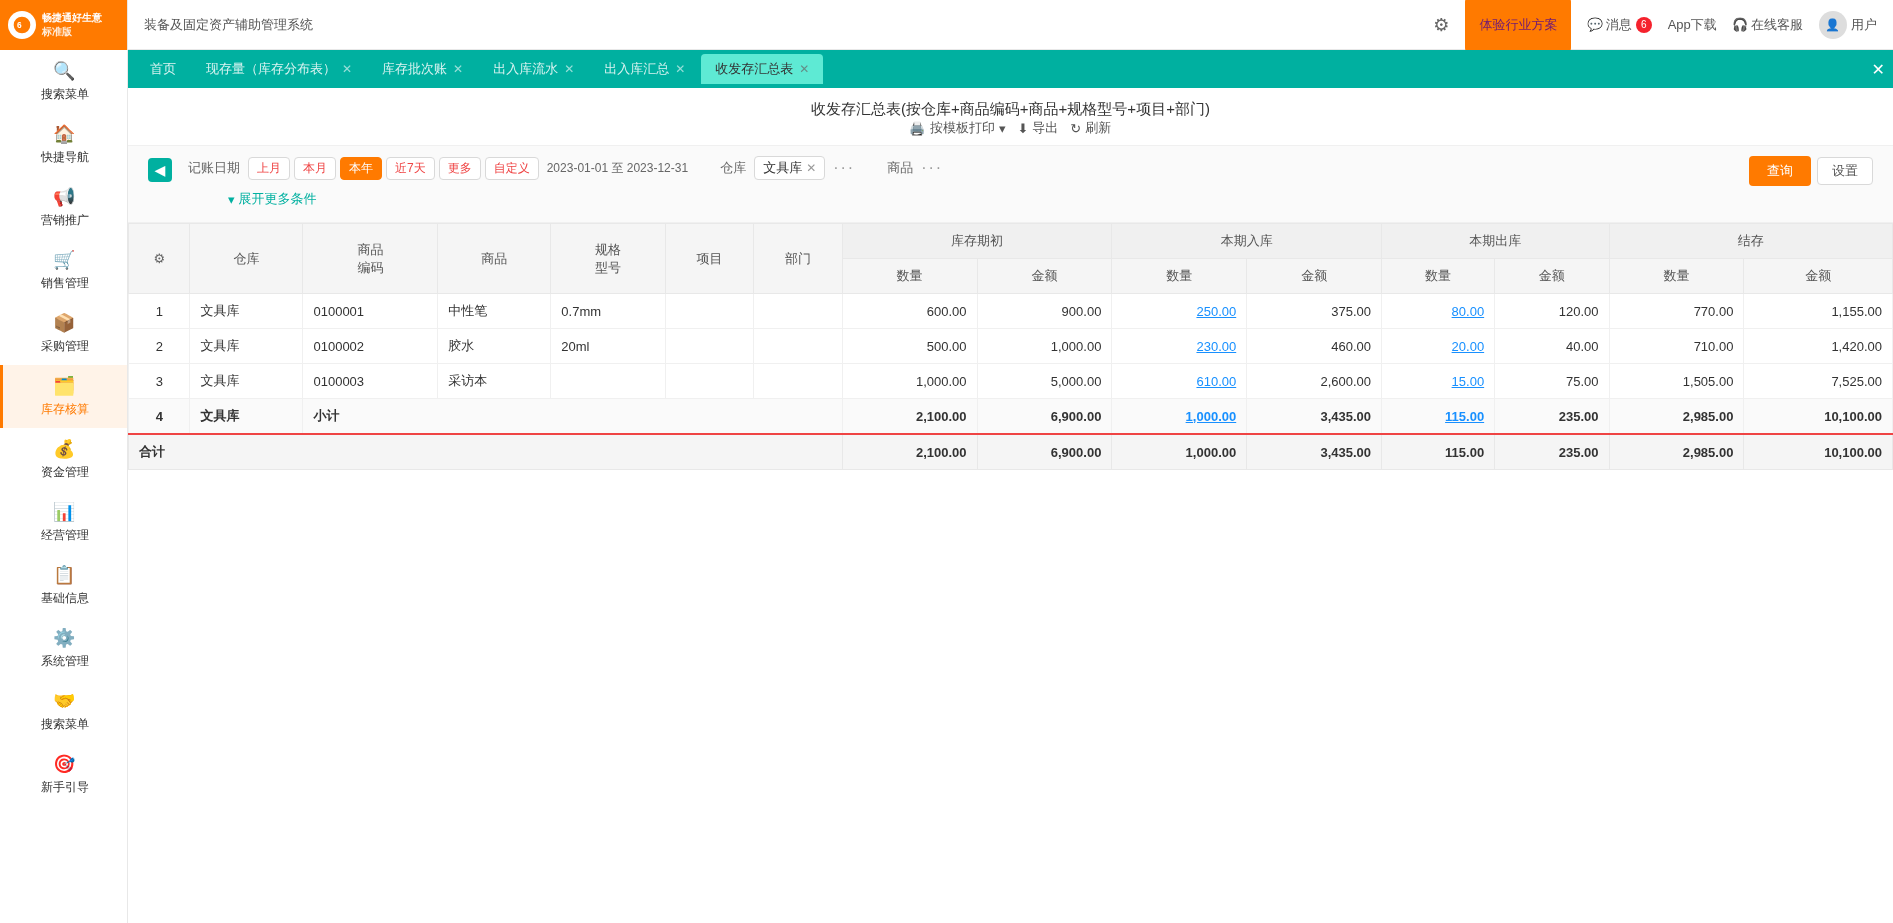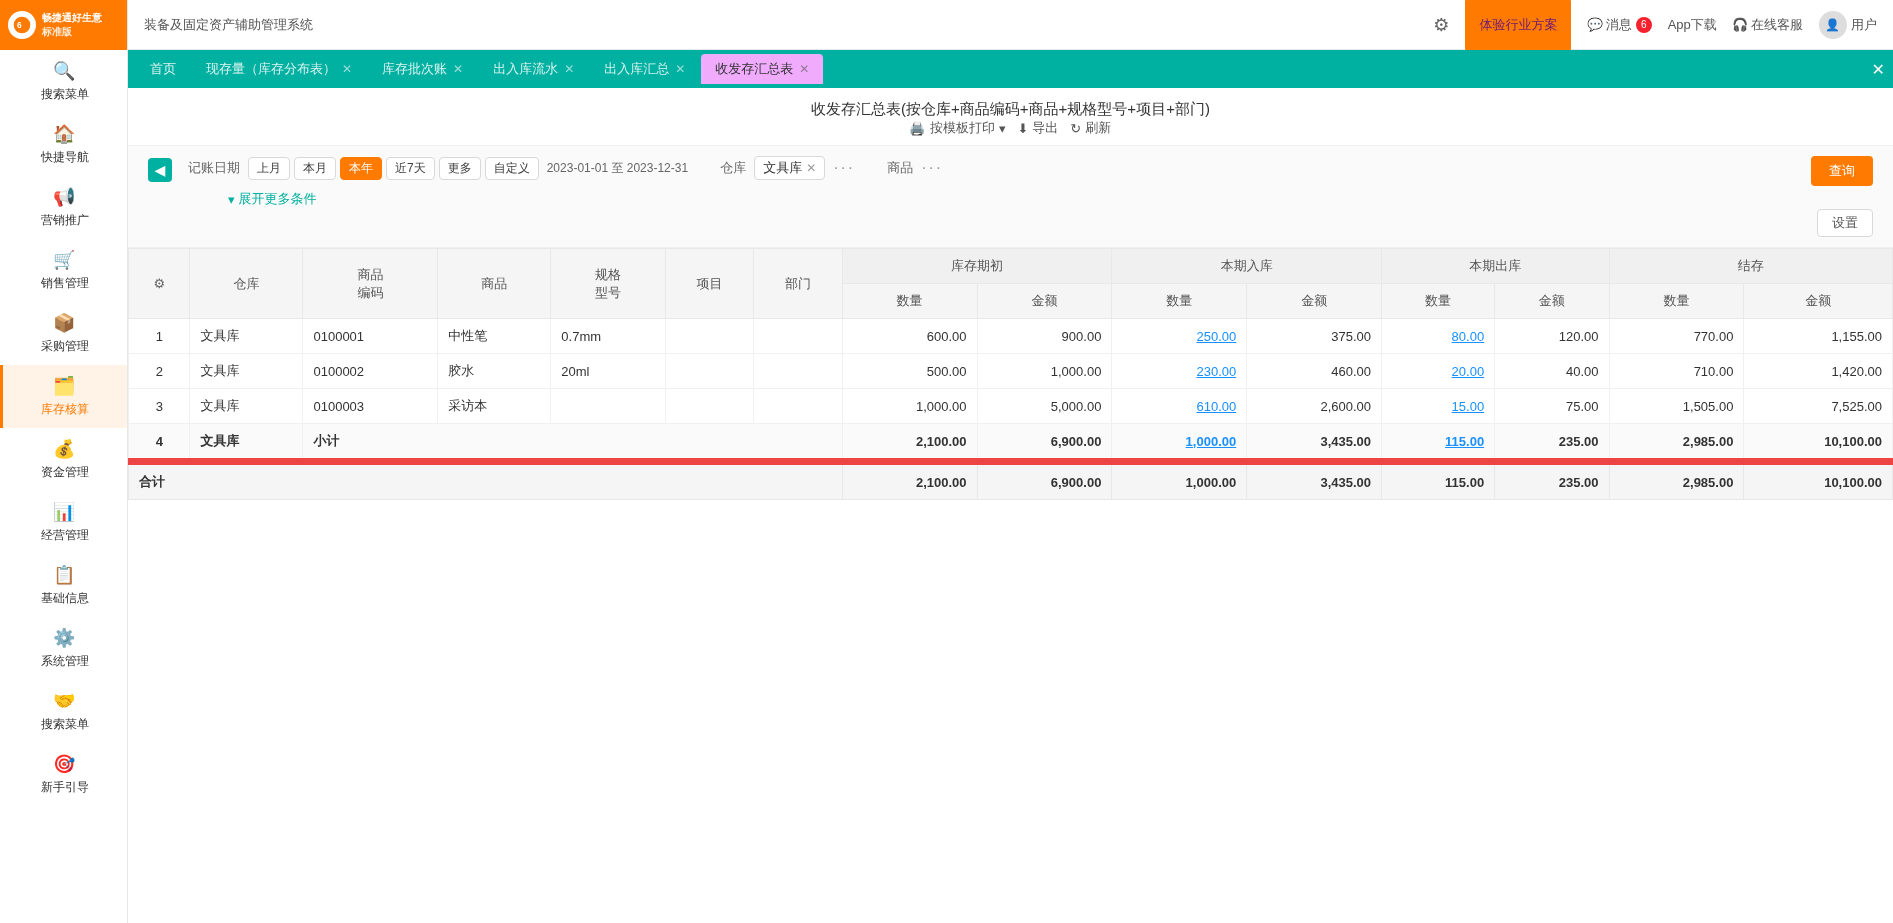--- a/index.html
+++ b/index.html
@@ -23,67 +23,67 @@
     .topbar-btn-trial { background: #ff7a00; color: #701a75; border: none; padding: 18px 14px; border-radius: 4px; cursor: pointer; font-size: 13px; }
     .topbar-settings { color: #666; cursor: pointer; font-size: 18px; }
     .topbar-actions { display: flex; align-items: center; gap: 16px; color: #555; font-size: 13px; }
     .topbar-badge { background: #f5222d; color: white; border-radius: 50%; width: 16px; height: 16px; font-size: 10px; display: inline-flex; align-items: center; justify-content: center; margin-left: 2px; vertical-align: top; }
     .topbar-user { display: flex; align-items: center; gap: 4px; cursor: pointer; }
     .topbar-avatar { width: 28px; height: 28px; background: #ddd; border-radius: 50%; display: flex; align-items: center; justify-content: center; font-size: 12px; color: #666; }
 
     
     .tabbar { background: #00b0a0; display: flex; align-items: center; height: 38px; padding: 0 8px; gap: 2px; }
     .tab { display: flex; align-items: center; padding: 6px 14px; color: rgba(255,255,255,0.85); cursor: pointer; font-size: 13px; border-radius: 4px 4px 0 0; gap: 6px; white-space: nowrap; }
-    .tab.active { background: #f0abfc; color: #333; border-radius: 4px 4px 0 0; }
+    .tab.active { background: #5eead4; color: #333; border-radius: 4px 4px 0 0; }
     .tab .close { color: inherit; opacity: 0.7; font-size: 12px; }
     .tab.active .close { color: #666; }
     .tab-close-all { margin-left: auto; color: white; cursor: pointer; font-size: 16px; }
 
     
     .content { flex: 1; background: white; overflow: auto; padding: 0; display: flex; flex-direction: column; }
 
     
     .page-header { padding: 12px 20px 8px; border-bottom: 1px solid #f0f0f0; display: flex; align-items: center; justify-content: space-between; flex-direction: column; }
     .page-title { font-size: 15px; font-weight: 500; color: #333; }
     .page-actions { display: flex; align-items: center; gap: 12px; }
     .btn-action { display: flex; align-items: center; gap: 4px; color: #555; cursor: pointer; font-size: 13px; border: none; background: none; }
 
     
     .filter-bar { padding: 10px 20px; display: flex; align-items: flex-start; gap: 16px; background: #fafafa; border-bottom: 1px solid #f0f0f0; }
     .filter-toggle { background: #00b0a0; color: white; border: none; width: 24px; height: 24px; border-radius: 4px; cursor: pointer; font-size: 14px; display: flex; align-items: center; justify-content: center; flex-shrink: 0; margin-top: 2px; }
     .filter-section { display: flex; flex-direction: column; gap: 6px; }
     .filter-row { display: flex; align-items: center; gap: 8px; flex-wrap: wrap; }
     .filter-label { color: #666; font-size: 13px; white-space: nowrap; }
     .filter-date-btns { display: flex; gap: 4px; }
-    .date-btn { padding: 2px 8px; border: 1px solid #d9d9d9; background: white; border-radius: 4px; cursor: pointer; font-size: 12px; color: #404040; }
+    .date-btn { padding: 2px 8px; border: 1px solid #d9d9d9; background: white; border-radius: 4px; cursor: pointer; font-size: 12px; color: #ef4444; }
     .date-btn.active { background: #ff7a00; color: white; border-color: #ff7a00; }
     .filter-date-range { color: #666; font-size: 12px; }
     .filter-tag { display: flex; align-items: center; gap: 4px; background: white; border: 1px solid #d9d9d9; border-radius: 4px; padding: 2px 8px; font-size: 13px; color: #333; cursor: pointer; }
     .filter-tag .x { color: #999; font-size: 12px; cursor: pointer; }
     .filter-dots { color: #999; cursor: pointer; font-size: 16px; letter-spacing: 2px; }
     .expand-more { display: flex; align-items: center; gap: 4px; color: #00b0a0; font-size: 13px; cursor: pointer; margin: 4px 0 4px 40px; }
 
     
-    .filter-right { margin-left: auto; display: flex; flex-direction: column; gap: 23px; align-items: flex-end; }
+    .filter-right { margin-left: auto; display: flex; flex-direction: row; gap: 6px; align-items: center; }
     .btn-query { background: #ff7a00; color: white; border: none; padding: 6px 18px; border-radius: 4px; cursor: pointer; font-size: 13px; }
     .btn-settings-sm { background: white; color: #555; border: 1px solid #d9d9d9; padding: 4px 14px; border-radius: 4px; cursor: pointer; font-size: 13px; }
 
     
     .table-wrapper { flex: 1; overflow: auto; padding: 0 0 50px; }
     table { width: 100%; border-collapse: collapse; font-size: 13px; }
     thead th { background: #f5f5f5; color: #555; font-weight: 500; padding: 8px 10px; border: 1px solid #e8e8e8; text-align: center; white-space: nowrap; }
     tbody td { padding: 8px 10px; border: 1px solid #f0f0f0; color: #333; text-align: right; white-space: nowrap; }
     tbody td.center { text-align: center; }
     tbody td.left { text-align: left; }
     tbody tr.subtotal { font-weight: bold; background: #fafafa; }
     tbody td a { color: #1890ff; text-decoration: underline; cursor: pointer; }
     .settings-icon-cell { text-align: center; color: #666; cursor: pointer; }
 
     
-    .table-footer { position: sticky; bottom: 0; background: #f5f5f5; border-top: 7px solid #ef4444; }
+    .table-footer { position: sticky; bottom: 0; background: #f5f5f5; border-top: 2px solid #ef4444; }
     .table-footer td { padding: 8px 10px; font-weight: bold; border: 1px solid #e8e8e8; text-align: right; color: #333; }
     .table-footer td.left { text-align: left; }
 
     
     .th-group { background: #f0f0f0; }
   </style>
 </head>
 <body>
 
 <div class="sidebar">

